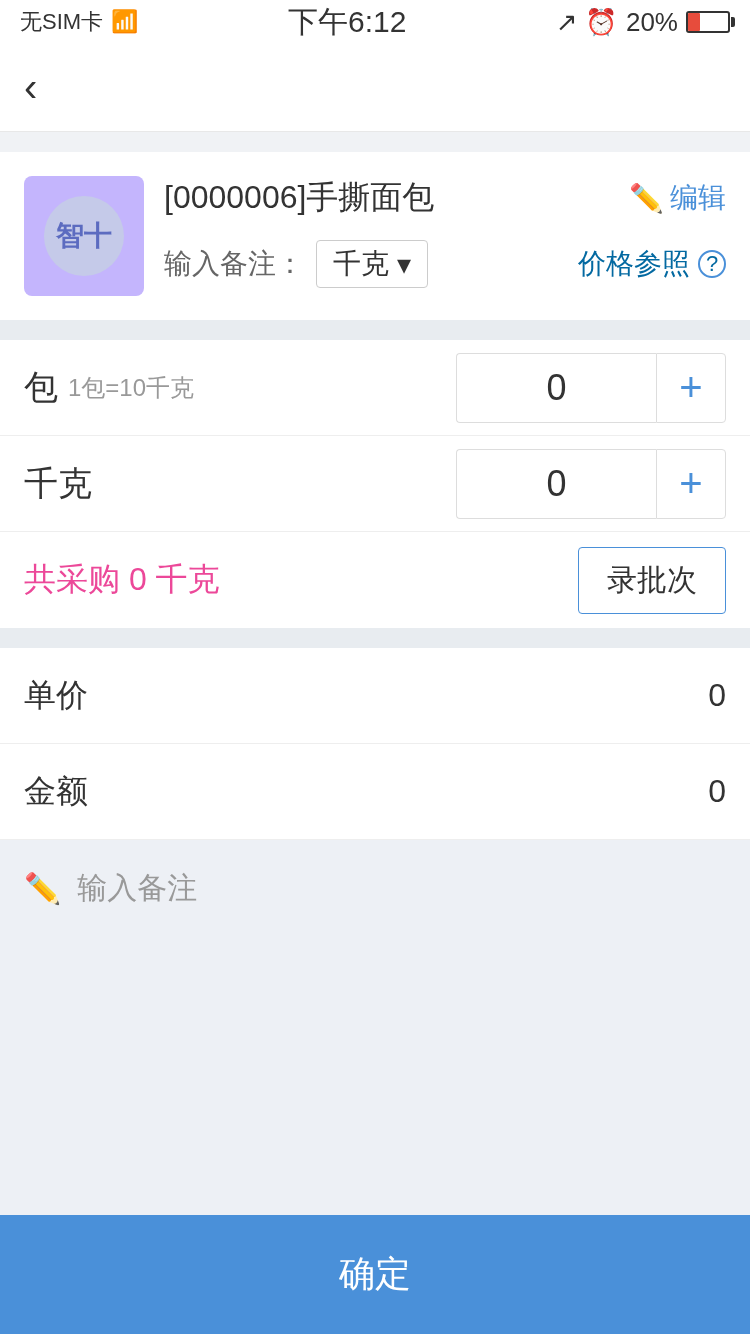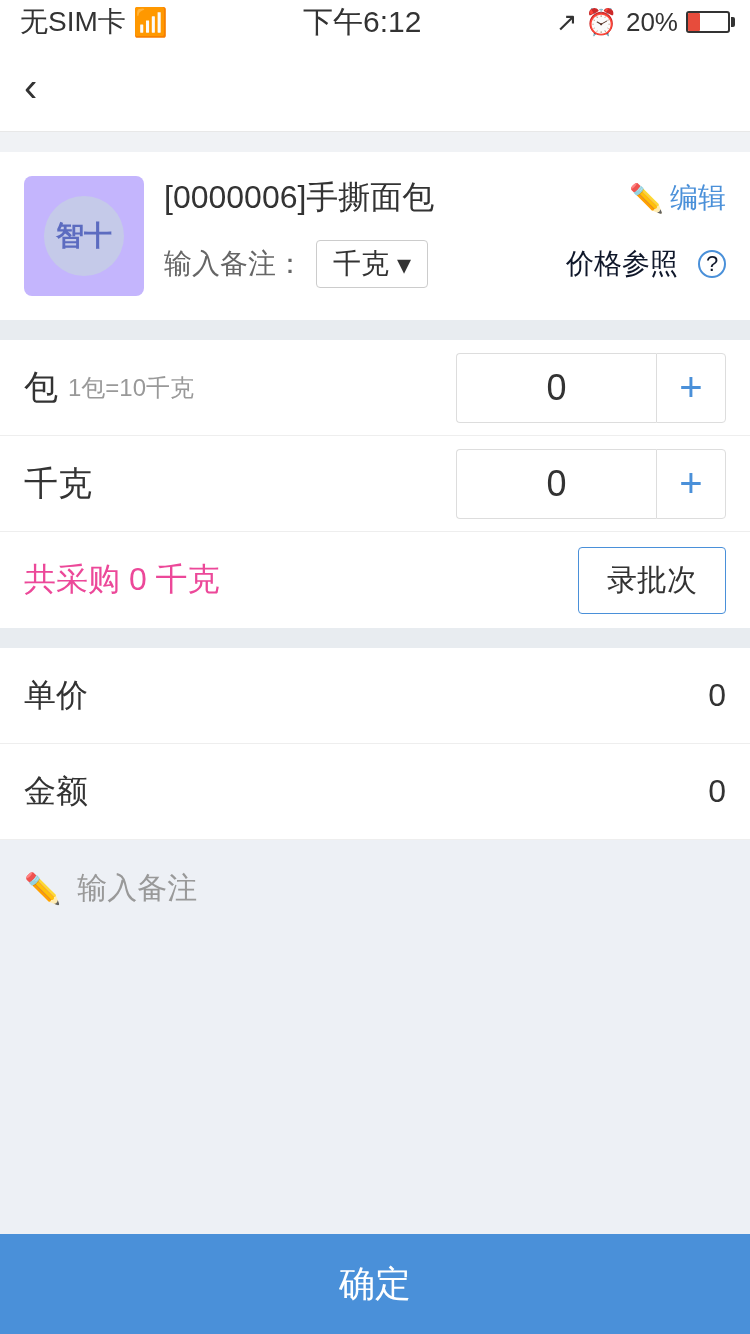--- a/index.html
+++ b/index.html
@@ -22,21 +22,21 @@
       align-items: center;
       justify-content: space-between;
       padding: 0 20px;
       font-size: 28px;
       color: #333;
     }
     .status-left {
       display: flex;
       align-items: center;
       gap: 8px;
-      font-size: 28px;
+      font-size: 22px;
     }
     .status-center {
       font-size: 30px;
       font-weight: 500;
     }
     .status-right {
       display: flex;
       align-items: center;
       gap: 8px;
       font-size: 26px;
@@ -159,24 +159,24 @@
       padding: 4px 16px;
       font-size: 28px;
       color: #333;
       background: #fff;
       display: flex;
       align-items: center;
       gap: 8px;
     }
     .price-ref {
       font-size: 28px;
-      color: #0f172a;
-      display: flex;
-      align-items: center;
-      gap: 20px;
+      color: #0369a1;
+      display: flex;
+      align-items: center;
+      gap: 8px;
     }
 
     
     .divider-section {
       height: 20px;
       background: #e8ecf0;
     }
 
     
     .input-section {
@@ -303,21 +303,21 @@
       flex: 1;
       background: #edf0f5;
       min-height: 300px;
     }
 
     
     .confirm-section {
       position: fixed;
       bottom: 0;
       width: 750px;
-      height: 100px;
+      height: 119px;
       background: #4a90d9;
       display: flex;
       align-items: center;
       justify-content: center;
       cursor: pointer;
     }
     .confirm-text {
       font-size: 36px;
       color: #fff;
       font-weight: 500;

